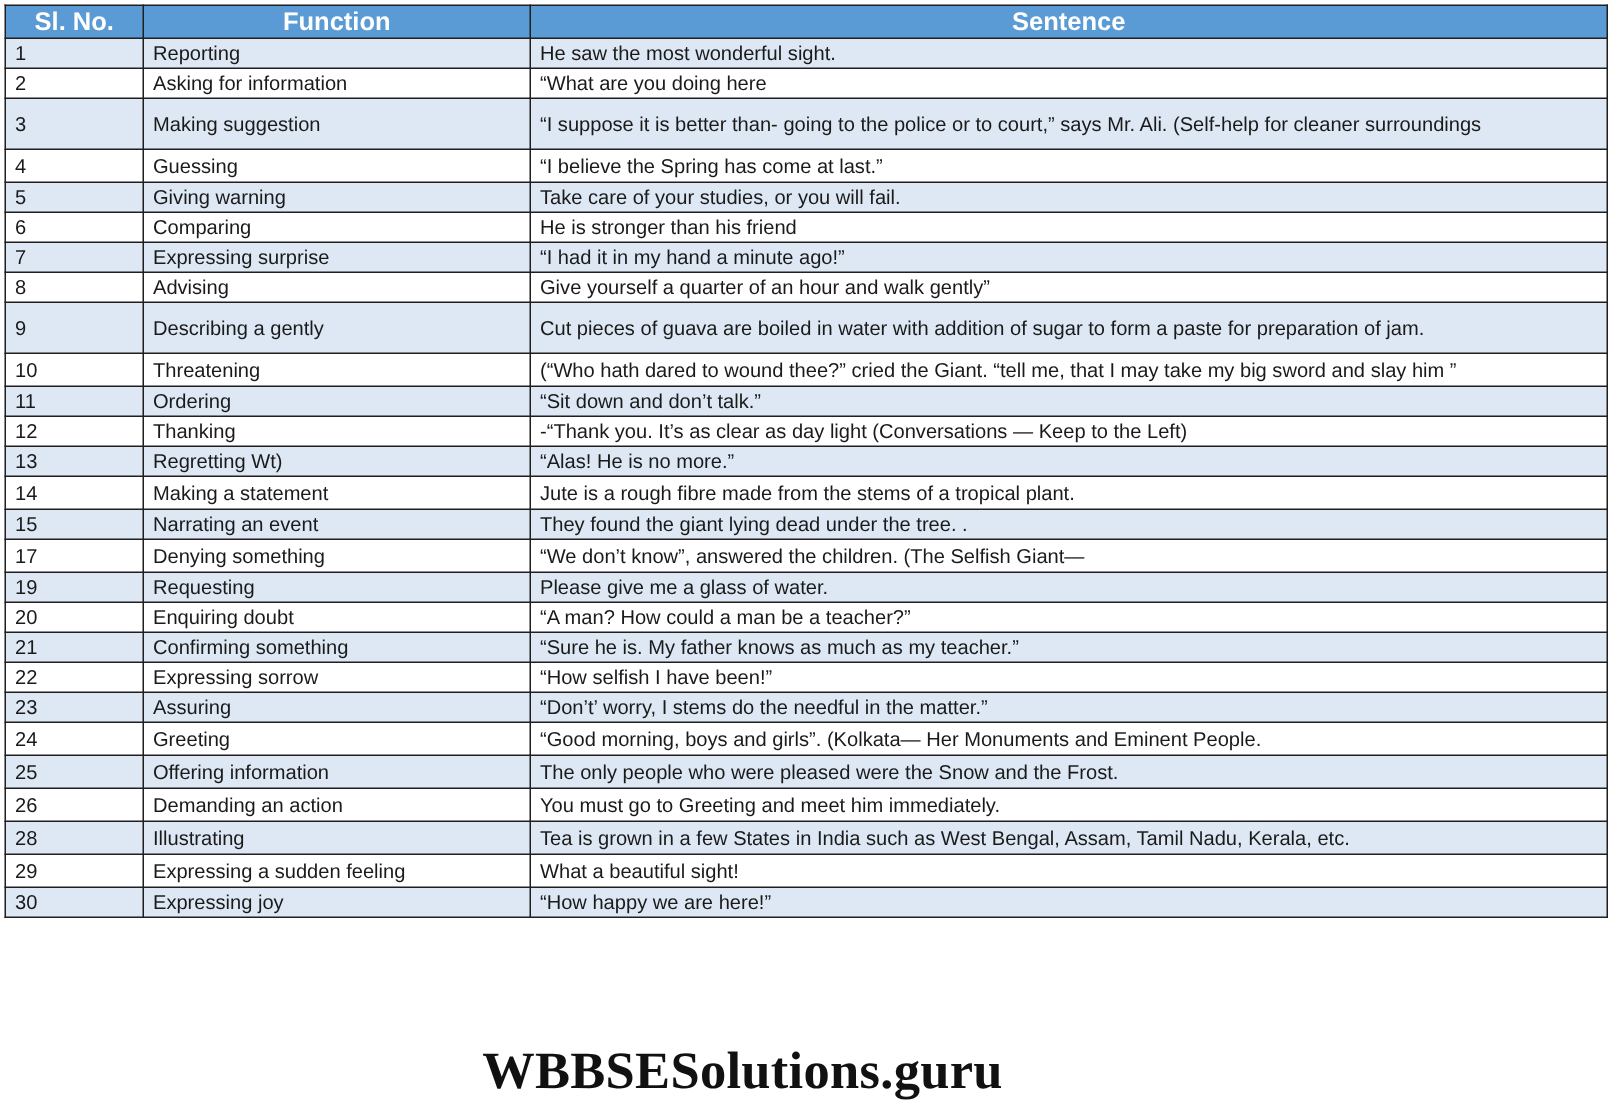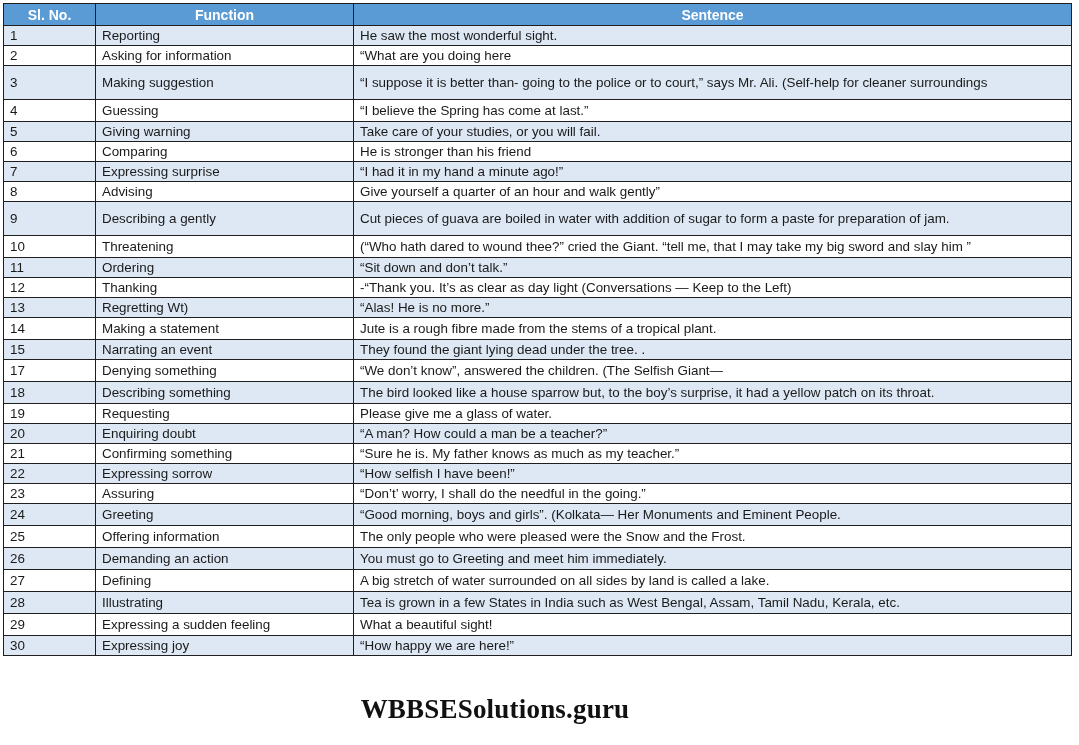--- a/index.html
+++ b/index.html
@@ -3,30 +3,30 @@
 <meta charset="utf-8">
 <style>
   html, body { margin: 0; padding: 0; background: #ffffff; }
   body { width: 1079px; height: 745px; position: relative; overflow: hidden;
          font-family: "Liberation Sans", sans-serif; color: #1a1a1a; }
   table.fn-table { position: absolute; left: 3px; top: 3px; width: 1068px;
          border-collapse: collapse; table-layout: fixed; font-size: 13.4px; }
   table.fn-table th, table.fn-table td { border: 1px solid #1f1f1f; padding: 0 6px;
          white-space: nowrap; overflow: hidden; vertical-align: middle; }
   table.fn-table th { background: #5b9bd5; color: #ffffff; font-weight: bold;
-         font-size: 14px; height: 21px; text-align: center; }
+         font-size: 17px; height: 21px; text-align: center; }
   table.fn-table td { height: 19px; }
   table.fn-table tr.tall td { height: 33px; }
   table.fn-table tr.mid td { height: 21px; }
   table.fn-table tbody tr:nth-child(odd) td { background: #dde8f4; }
   table.fn-table tbody tr:nth-child(even) td { background: #ffffff; }
   col.c1 { width: 92px; } col.c2 { width: 258px; } col.c3 { width: 718px; }
   .watermark { position: absolute; left: 0; width: 990px; top: 694px; text-align: center;
          font-family: "Liberation Serif", "DejaVu Serif", serif; font-weight: bold;
-         font-size: 27px; color: #111; letter-spacing: 0.2px; }
+         font-size: 35px; color: #111; letter-spacing: 0.2px; }
 </style>
 </head>
 <body>
 
 <table class="fn-table">
   <colgroup>
       <col class="c1">
       <col class="c2">
       <col class="c3">
     </colgroup>
@@ -111,25 +111,20 @@
       <tr>
         <td>15</td>
         <td>Narrating an event</td>
         <td>They found the giant lying dead under the tree.  .</td>
       </tr>
       <tr class="mid">
         <td>17</td>
         <td>Denying something</td>
         <td>“We don’t know”, answered the children. (The Selfish Giant—</td>
       </tr>
-      <tr class="mid">
-        <td>18</td>
-        <td>Describing something</td>
-        <td>The bird looked like a house sparrow but, to the boy’s surprise, it had a yellow patch on its throat.</td>
-      </tr>
       <tr>
         <td>19</td>
         <td>Requesting</td>
         <td>Please give me a glass of water.</td>
       </tr>
       <tr>
         <td>20</td>
         <td>Enquiring doubt</td>
         <td>“A man? How could a man be a teacher?”</td>
       </tr>
@@ -139,41 +134,36 @@
         <td>“Sure he is. My father knows as much as my teacher.”</td>
       </tr>
       <tr>
         <td>22</td>
         <td>Expressing sorrow</td>
         <td>“How selfish I have been!”</td>
       </tr>
       <tr>
         <td>23</td>
         <td>Assuring</td>
-        <td>“Don’t’ worry, I shall do the needful in the going.”</td>
+        <td>“Don’t’ worry, I stems do the needful in the matter.”</td>
       </tr>
       <tr class="mid">
         <td>24</td>
         <td>Greeting</td>
         <td>“Good morning, boys and girls”. (Kolkata— Her Monuments and Eminent People.</td>
       </tr>
       <tr class="mid">
         <td>25</td>
         <td>Offering information</td>
         <td>The only people who were pleased were the Snow and the Frost.</td>
       </tr>
       <tr class="mid">
         <td>26</td>
         <td>Demanding an action</td>
         <td>You must go to Greeting and meet him immediately.</td>
-      </tr>
-      <tr class="mid">
-        <td>27</td>
-        <td>Defining</td>
-        <td>A big stretch of water surrounded on all sides by land is called a lake.</td>
       </tr>
       <tr class="mid">
         <td>28</td>
         <td>Illustrating</td>
         <td>Tea is grown in a few States in India such as West Bengal, Assam, Tamil Nadu, Kerala, etc.</td>
       </tr>
       <tr class="mid">
         <td>29</td>
         <td>Expressing a sudden feeling</td>
         <td>What a beautiful sight!</td>

